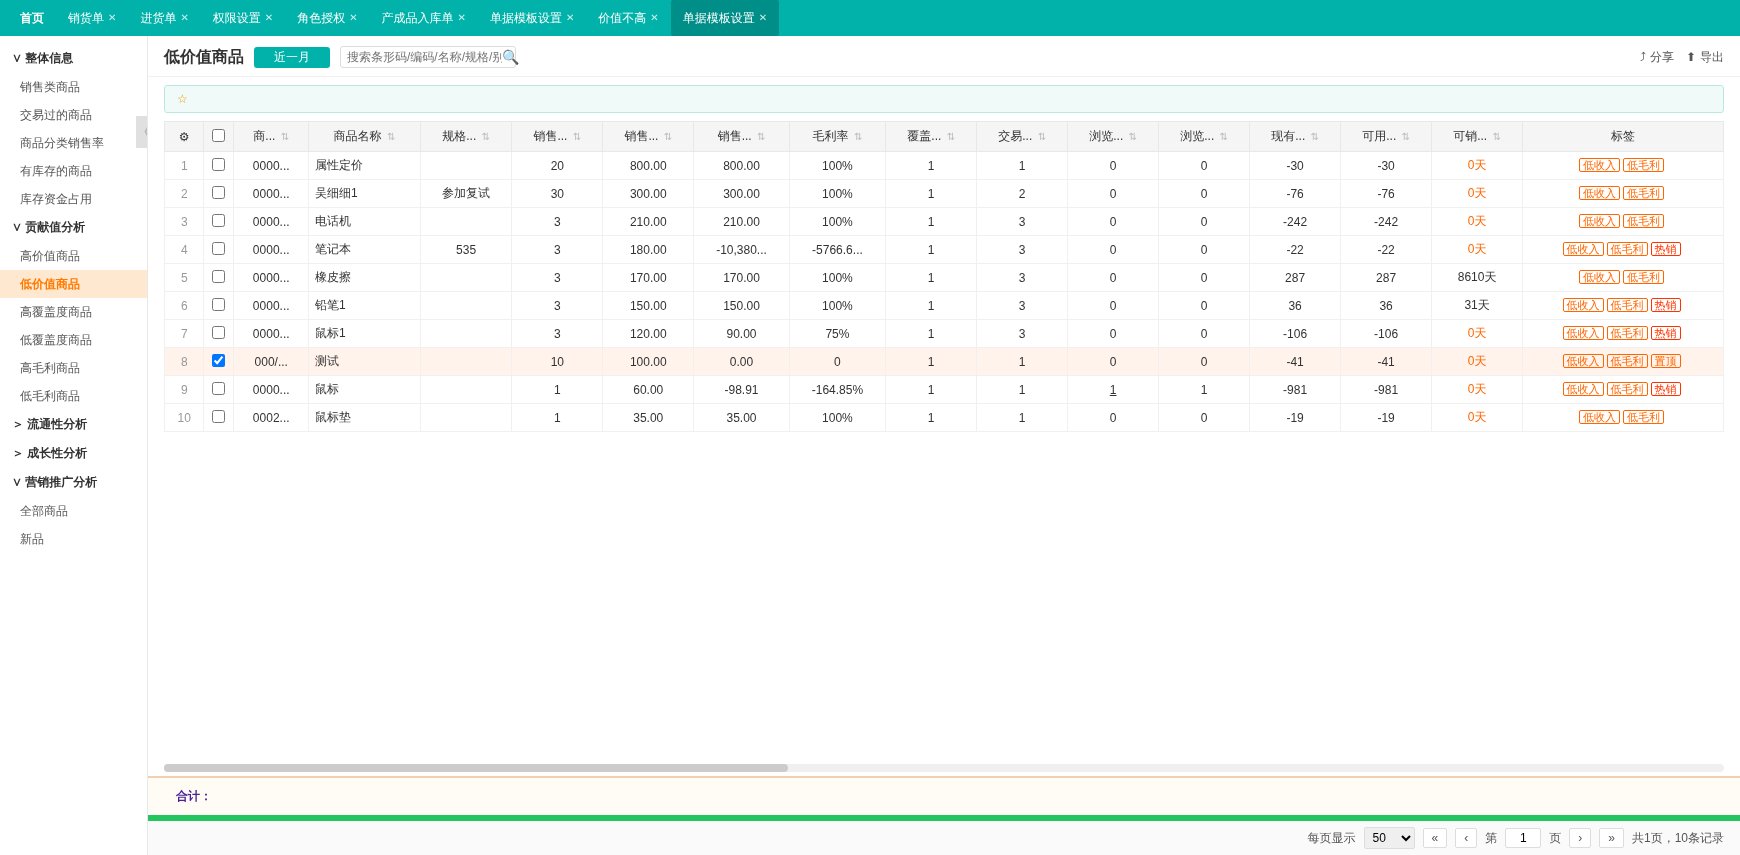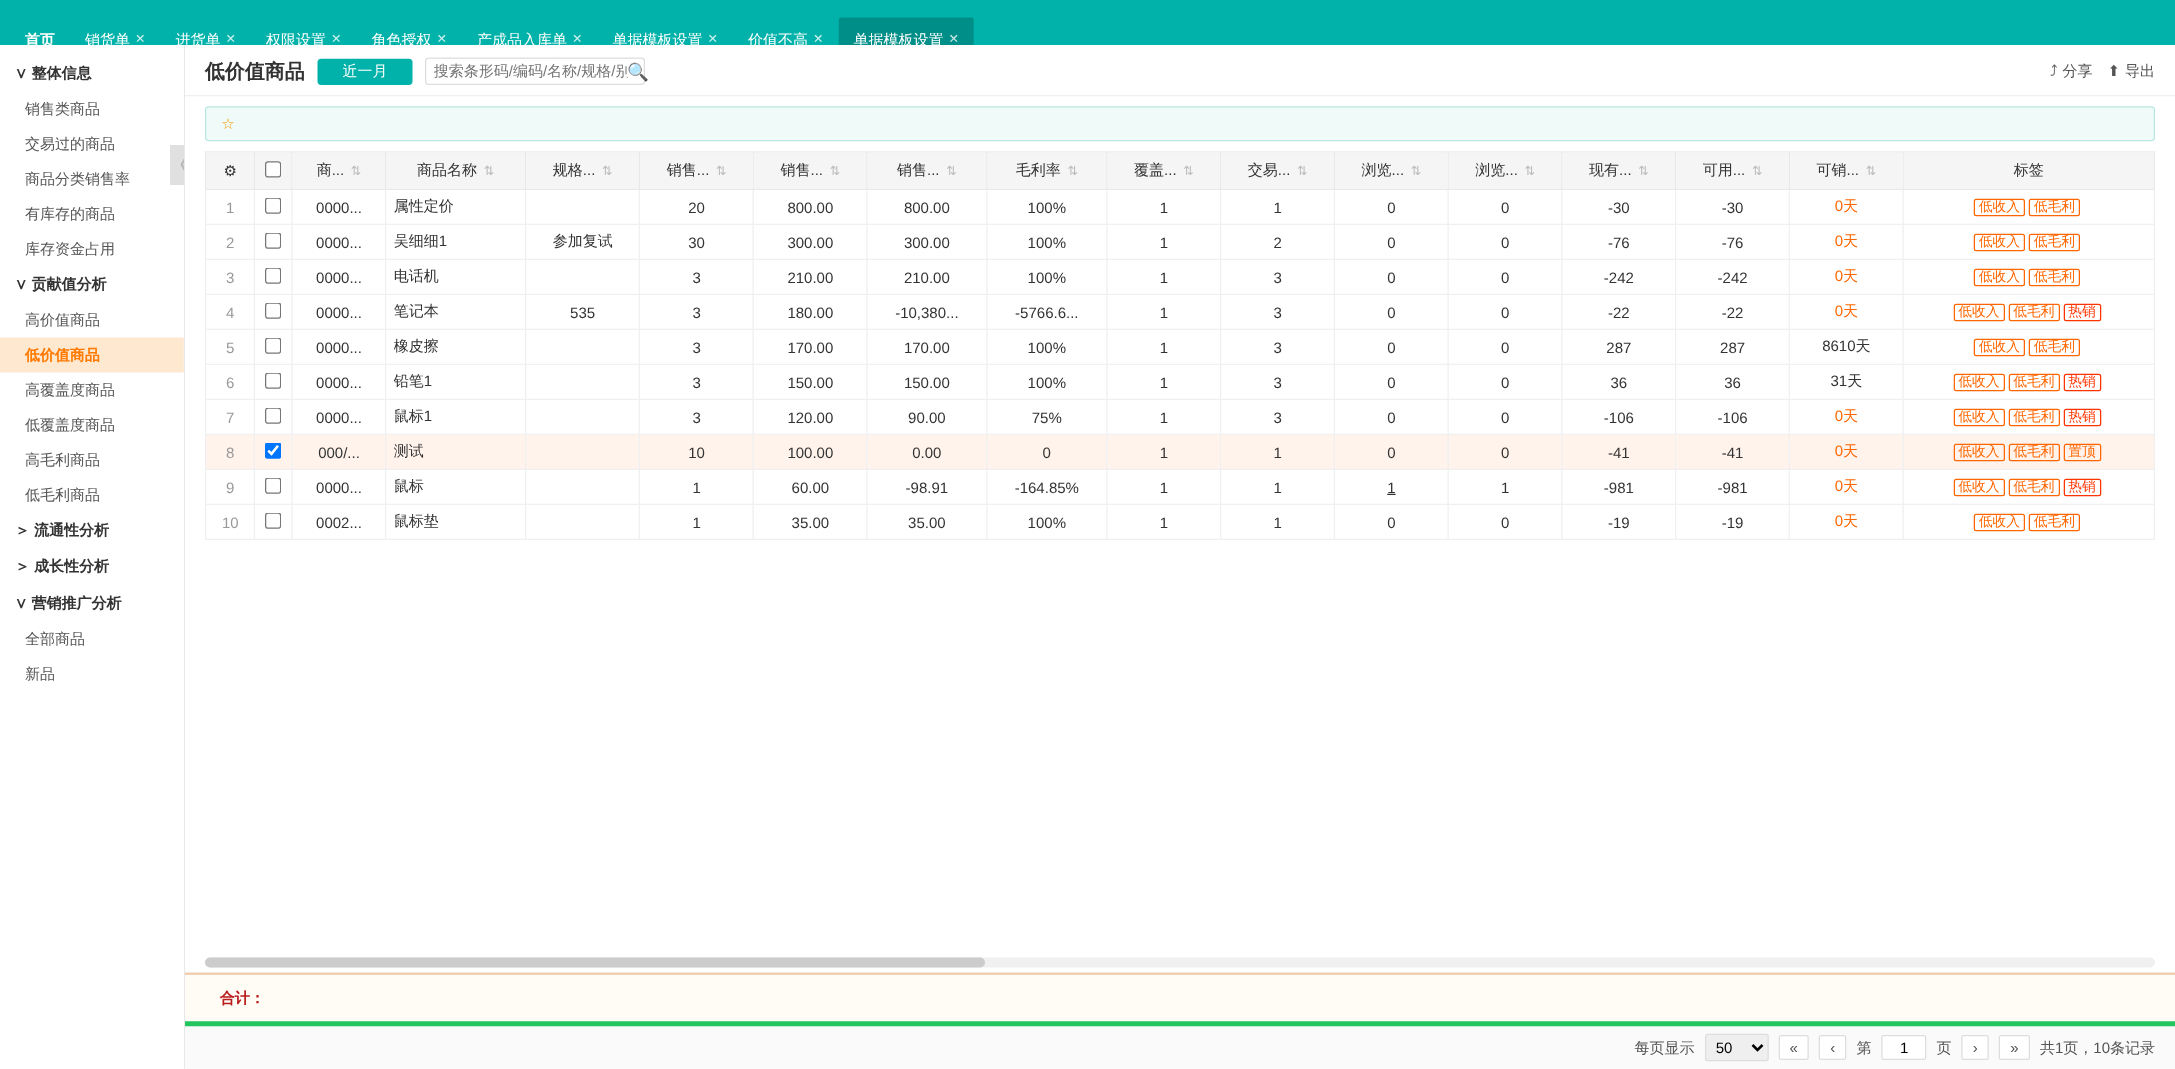--- a/index.html
+++ b/index.html
@@ -2,23 +2,23 @@
 <html><head>
   <meta charset="utf-8">
   <style>
     * { box-sizing: border-box; margin: 0; padding: 0; font-family: 'Microsoft YaHei', Arial, sans-serif; font-size: 12px; }
     body { background: #f5f5f5; overflow-x: hidden; }
 
     
     .top-nav {
       background: #00b2a9;
       display: flex;
-      align-items: flex-start;
+      align-items: flex-end;
       height: 36px;
-      padding: 14px 8px;
+      padding: 0 8px;
     }
     .top-nav .nav-item {
       color: #fff;
       padding: 0 12px;
       height: 36px;
       line-height: 36px;
       cursor: pointer;
       white-space: nowrap;
       display: flex;
       align-items: center;
@@ -224,31 +224,31 @@
     .footer-total td {
       padding: 4px 6px;
       text-align: center;
       font-weight: bold;
       color: #333;
       font-size: 12px;
     }
     .footer-label {
       font-weight: bold;
       padding: 4px 12px;
-      color: #b91c1c;
+      color: #4c1d95;
       white-space: nowrap;
     }
 
     
     .pagination-bar {
       display: flex;
       align-items: center;
       justify-content: flex-end;
       padding: 6px 16px;
-      border-top: 4px solid #22c55e;
+      border-top: 6px solid #22c55e;
       gap: 8px;
       color: #555;
       background: #fafafa;
     }
     .pagination-bar select {
       border: 1px solid #ddd;
       padding: 2px 4px;
       border-radius: 2px;
       font-size: 12px;
     }

